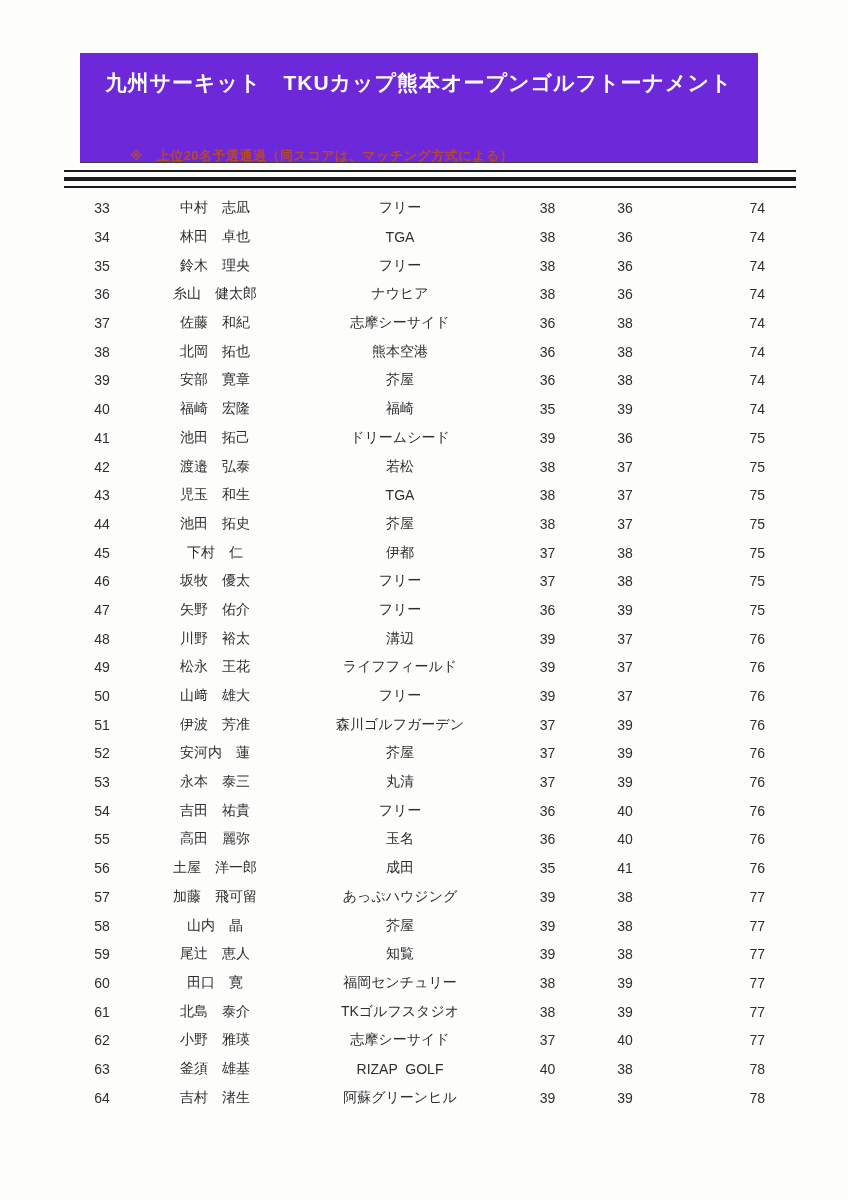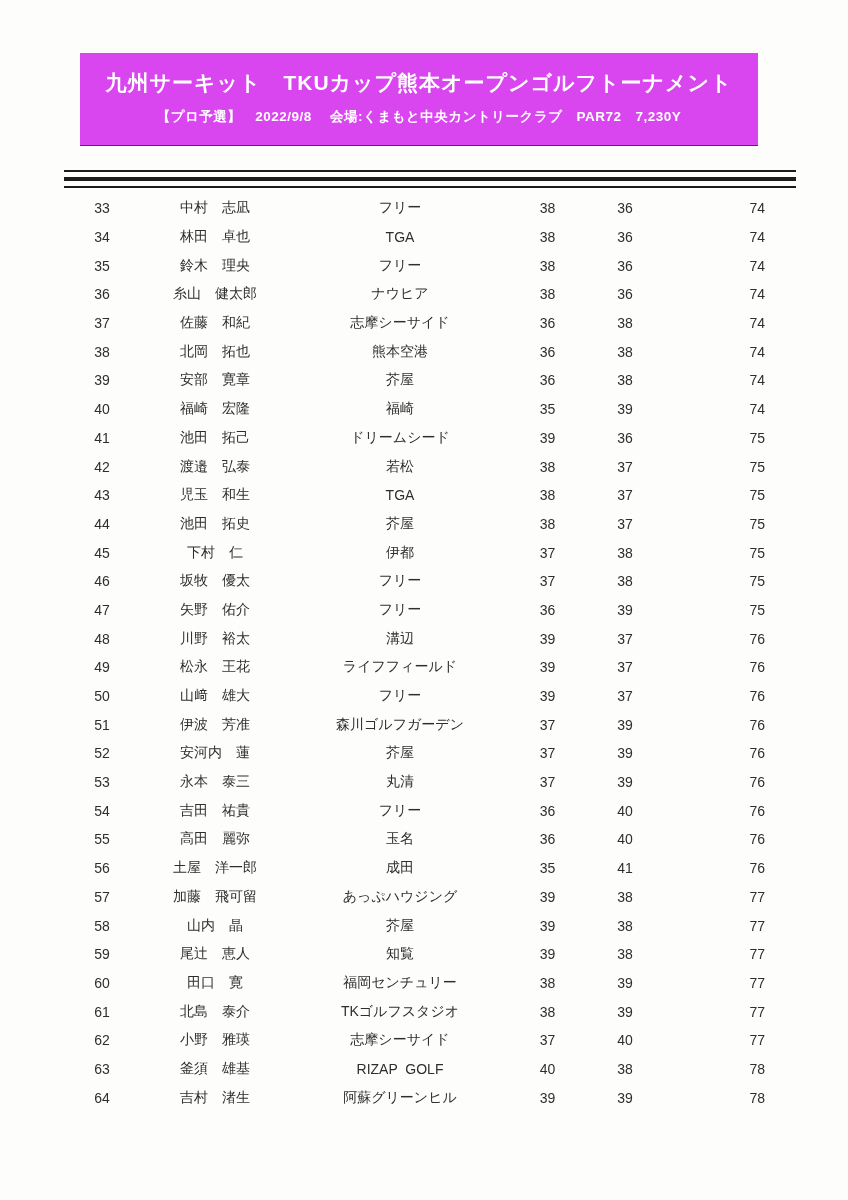--- a/index.html
+++ b/index.html
@@ -2,22 +2,22 @@
 <html lang="ja"><head>
 <meta charset="utf-8">
 <style>
   html,body{margin:0;padding:0;background:#fff;}
   .page{
     position:relative;width:848px;height:1200px;background:#fdfdfc;overflow:hidden;
     font-family:"Liberation Sans","DejaVu Sans",sans-serif;color:#2e2e2e;
   }
   
   .band{
-    position:absolute;left:80px;top:53px;width:678px;height:92px;
-    background:#d946ef;color:#ffffff;text-align:center;
+    position:absolute;left:80px;top:53px;width:678px;height:109px;
+    background:#6d28d9;color:#ffffff;text-align:center;
     box-shadow:0 1px 0 #3f3f3f;
   }
   .band .title{
     white-space:pre;font-size:21px;font-weight:bold;letter-spacing:1px;
     margin-top:16px;
   }
   .band .subtitle{
     white-space:pre;font-size:13.5px;font-weight:bold;letter-spacing:.5px;
     margin-top:11px;
   }
@@ -43,23 +43,23 @@
   .thead .c-gross{letter-spacing:3px;}
   .thead .c-out,.thead .c-in{letter-spacing:1px;}
 </style>
 </head>
 <body>
 
 <div class="page">
 
   <div class="band">
     <div class="title">九州サーキット　TKUカップ熊本オープンゴルフトーナメント</div>
-    <div class="subtitle">【プロ予選】　2022/9/8　 会場:くまもと中央カントリークラブ　PAR72　7,230Y</div>
   </div>
 
+  <div class="note">※　上位20名予選通過（同スコアは、マッチング方式による）</div>
 
   <div class="rtable">
     <div class="rule-double"></div>
     <div class="rule-double"></div>
     <div class="tbody">
         <div class="trow"><div class="cell c-rank">33</div><div class="cell c-name">中村　志凪</div><div class="cell c-club">フリー</div><div class="cell c-out">38</div><div class="cell c-in">36</div><div class="cell c-gross">74</div></div>
         <div class="trow"><div class="cell c-rank">34</div><div class="cell c-name">林田　卓也</div><div class="cell c-club">TGA</div><div class="cell c-out">38</div><div class="cell c-in">36</div><div class="cell c-gross">74</div></div>
         <div class="trow"><div class="cell c-rank">35</div><div class="cell c-name">鈴木　理央</div><div class="cell c-club">フリー</div><div class="cell c-out">38</div><div class="cell c-in">36</div><div class="cell c-gross">74</div></div>
         <div class="trow"><div class="cell c-rank">36</div><div class="cell c-name">糸山　健太郎</div><div class="cell c-club">ナウヒア</div><div class="cell c-out">38</div><div class="cell c-in">36</div><div class="cell c-gross">74</div></div>
         <div class="trow"><div class="cell c-rank">37</div><div class="cell c-name">佐藤　和紀</div><div class="cell c-club">志摩シーサイド</div><div class="cell c-out">36</div><div class="cell c-in">38</div><div class="cell c-gross">74</div></div>

